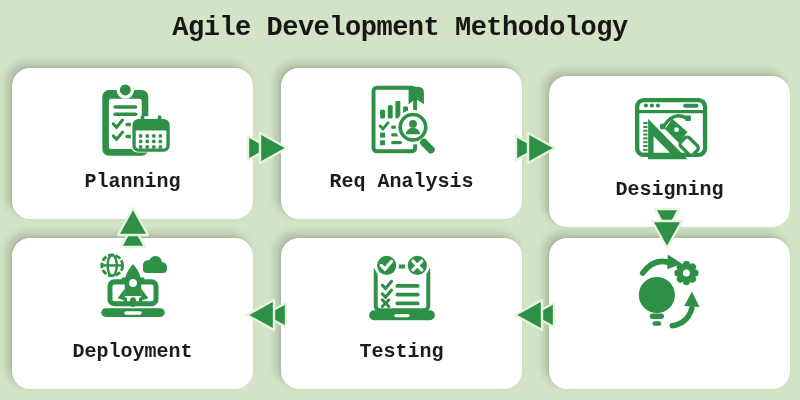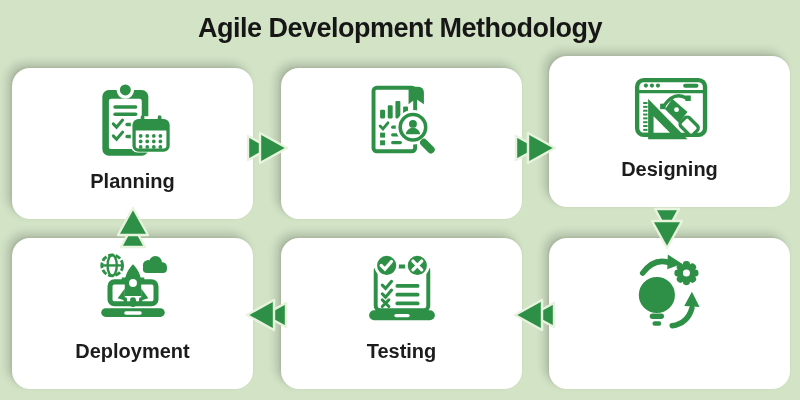--- a/index.html
+++ b/index.html
@@ -2,38 +2,38 @@
 <html><head>
 <meta charset="utf-8">
 <style>
   html,body{margin:0;padding:0;}
   body{
     width:800px;height:400px;
     background:#d2e3c6;
     font-family:"Liberation Sans","DejaVu Sans",sans-serif;
     position:relative;overflow:hidden;
   }
-  .stage{position:absolute;inset:0;width:800px;height:359px;}
+  .stage{position:absolute;inset:0;width:800px;height:359px;font-family:Liberation Mono, monospace;}
   .title{
     position:absolute;top:13px;left:0;width:800px;
     text-align:center;font-size:27px;font-weight:bold;
     letter-spacing:-0.5px;color:#161616;margin:0;
   }
   .card{
     position:absolute;width:241px;height:151px;
     background:#ffffff;border-radius:18px;
     box-shadow:-5px -5px 9px rgba(0,0,0,0.16), -1px -1px 3px rgba(0,0,0,0.08);
     display:flex;flex-direction:column;align-items:center;
     justify-content:flex-start;padding-top:13px;box-sizing:border-box;
   }
   .card .icon{height:88px;width:92px;color:#2d9046;}
   .card .label{
     margin-top:1px;font-size:20px;font-weight:bold;color:#1c1c1c;
   }
-  .c1{left:12px;top:68px;}  .c2{left:281px;top:68px;}  .c3{left:549px;top:56px;}
+  .c1{left:12px;top:68px;}  .c2{left:281px;top:68px;}  .c3{left:549px;top:76px;}
   .c4{left:12px;top:238px;align-items:center;} .c5{left:281px;top:238px;} .c6{left:549px;top:238px;}
   .flow-arrow{position:absolute;width:46px;height:40px;color:#2d9046;}
   .ar1{left:244px;top:128px;}
   .ar2{left:512px;top:128px;}
   .ad {left:644px;top:208px;transform:rotate(90deg);}
   .al1{left:512px;top:295px;transform:rotate(180deg);}
   .al2{left:244px;top:295px;transform:rotate(180deg);}
   .au {left:110px;top:208px;transform:rotate(-90deg);}
 </style>
 </head>
@@ -92,20 +92,21 @@
       <rect x="22" y="47" width="4.5" height="4.5" fill="currentColor"></rect>
       <rect x="32" y="47.5" width="10" height="3" rx="1.5" fill="currentColor"></rect>
       <rect x="22" y="54" width="4.5" height="4.5" fill="currentColor"></rect>
       <rect x="32" y="54.5" width="10" height="3" rx="1.5" fill="currentColor"></rect>
       <circle cx="52" cy="42" r="14.5" fill="currentColor" stroke="#fff" stroke-width="2.5"></circle>
       <circle cx="52" cy="42" r="10" fill="#fff"></circle>
       <circle cx="52" cy="39" r="3.6" fill="currentColor"></circle>
       <path d="M45.5 48.5 a6.5 6 0 0 1 13 0 z" fill="currentColor"></path>
       <rect x="60" y="52" width="16" height="7" rx="3.5" transform="rotate(45 62 54)" fill="currentColor"></rect>
     </svg>
+    <span class="label">Req Analysis</span>
   </div>
 
   <div class="card c3">
     <svg class="icon" viewBox="0 0 84 80">
       <rect x="12" y="10" width="62" height="50" rx="6" fill="#fff" stroke="currentColor" stroke-width="4"></rect>
       <line x1="13" y1="20.5" x2="73" y2="20.5" stroke="currentColor" stroke-width="3"></line>
       <circle cx="20" cy="15" r="1.9" fill="currentColor"></circle>
       <circle cx="25.5" cy="15" r="1.9" fill="currentColor"></circle>
       <circle cx="31" cy="15" r="1.9" fill="currentColor"></circle>
       <rect x="54" y="13.3" width="14" height="3.6" rx="1.8" fill="currentColor"></rect>

